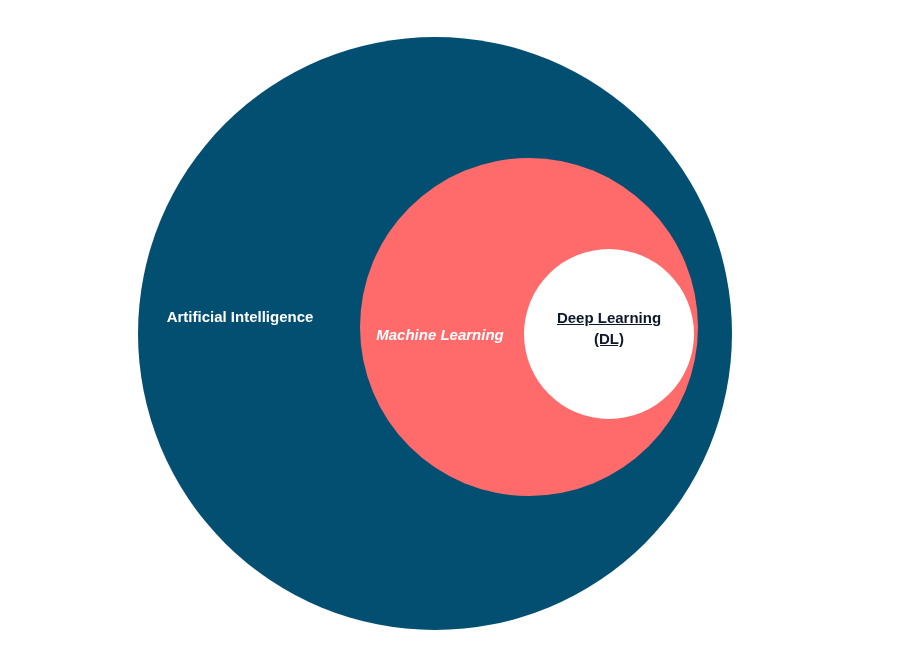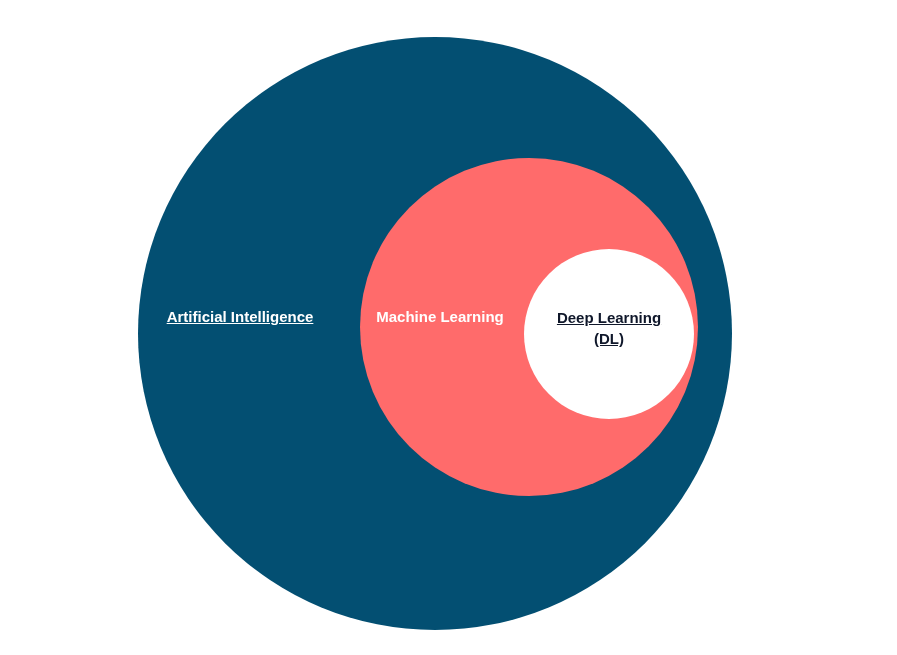--- a/index.html
+++ b/index.html
@@ -41,22 +41,22 @@
       text-align: center;
       font-weight: bold;
       font-size: 15px;
       line-height: 21px;
       white-space: nowrap;
       transform: translateX(-50%);
     }
     .label span {
       display: block;
     }
-    .label-ai { left: 240px; top: 306px; text-decoration: underline; }
-    .label-ml { left: 440px; top: 306px; }
+    .label-ai { left: 240px; top: 306px; }
+    .label-ml { left: 440px; top: 324px; font-style: italic; }
     .label-dl { left: 609px; top: 307px; }
   </style>
 </head>
 <body>
 
 <div class="circle circle-ai" style="background: rgb(3, 79, 114);"></div>
 <div class="circle circle-ml" style="background: rgb(255, 107, 107);"></div>
 <div class="circle circle-dl" style="background: rgb(255, 255, 255);"></div>
 
 <div class="label label-ai" style="color: rgb(255, 255, 255);">

